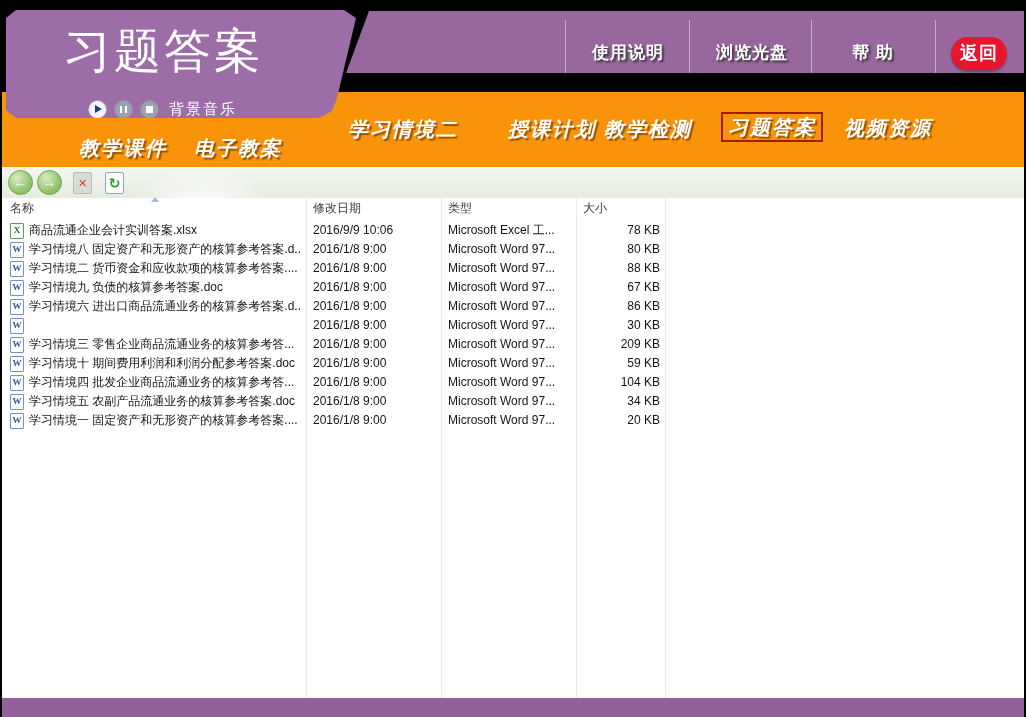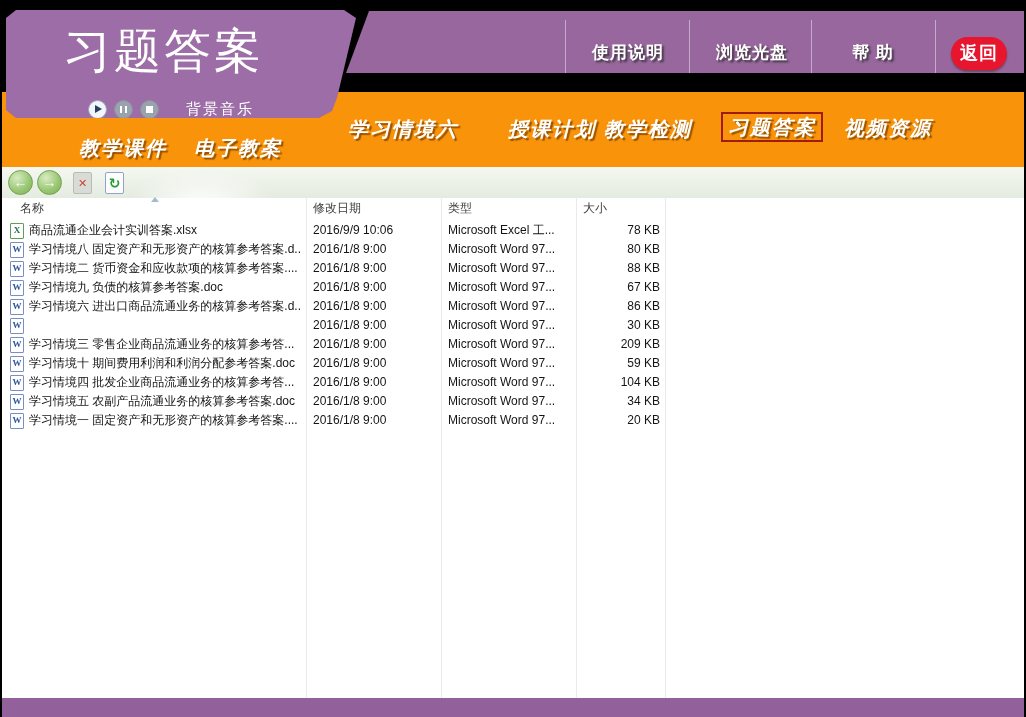--- a/index.html
+++ b/index.html
@@ -36,42 +36,42 @@
   .banner-title{position:absolute;left:58px;top:10px;font-size:47px;color:#fff;letter-spacing:3px;
     font-family:"DejaVu Sans","Liberation Sans",sans-serif;font-weight:normal;}
   .audio-row{position:absolute;left:82px;top:90px;height:18px;display:flex;align-items:center;gap:7px;}
   .audio-btn{width:17px;height:17px;border-radius:50%;display:flex;align-items:center;justify-content:center;cursor:pointer;}
   .btn-play{background:#f2f6fa;border:1px solid #9aa6b8;}
   .btn-play::before{content:"";display:block;border-left:7px solid #27405f;border-top:4px solid transparent;border-bottom:4px solid transparent;margin-left:2px;}
   .btn-pause{background:#9aa3ad;border:1px solid #8a93a0;}
   .btn-pause::before{content:"";display:block;width:3px;height:7px;border-left:2px solid #fff;border-right:2px solid #fff;}
   .btn-stop{background:#9aa3ad;border:1px solid #8a93a0;}
   .btn-stop::before{content:"";display:block;width:7px;height:7px;background:#fff;}
-  .music-label{font-size:15px;color:#fff;margin-left:20px;letter-spacing:2px;}
+  .music-label{font-size:15px;color:#fff;margin-left:3px;letter-spacing:2px;}
 
   
   .content{position:absolute;left:2px;top:165px;width:1022px;height:533px;background:#fff;}
   .toolbar{position:absolute;left:0;top:0;width:100%;height:31px;
     background:linear-gradient(#f5f8f2,#e4ebdf);
     border-top:2px solid #F8930A;}
   .tb-swoosh{position:absolute;left:120px;top:0;width:160px;height:31px;
     background:radial-gradient(ellipse at 50% 120%,rgba(255,255,255,.95),rgba(255,255,255,0) 65%);}
   .nav-circle{position:absolute;top:3px;width:23px;height:23px;border-radius:50%;
     background:radial-gradient(circle at 35% 30%,#d8ecc2,#97c571 60%,#7fb353);
     border:1px solid #74a150;color:#fff;font-weight:bold;font-size:14px;line-height:22px;text-align:center;cursor:pointer;}
   .tb-back{left:6px;}
   .tb-forward{left:35px;}
   .page-icon{position:absolute;top:5px;width:17px;height:20px;display:flex;align-items:center;justify-content:center;
     font-weight:bold;cursor:pointer;border-radius:2px;}
   .tb-stop{left:71px;background:#d9dcd6;border:1px solid #b8bcb4;color:#cc4433;font-size:11px;}
   .tb-refresh{left:103px;background:#fdfdff;border:1px solid #93a3c8;color:#23a02c;font-size:14px;}
 
   .list-header{position:absolute;left:0;top:31px;width:100%;height:22px;font-size:12px;color:#3d3d3d;}
   .hdr-cell{position:absolute;top:4px;cursor:pointer;}
-  .hdr-name{left:8px;margin-left:10px;}
+  .hdr-name{left:8px;}
   .hdr-date{left:311px;}
   .hdr-type{left:446px;}
   .hdr-size{left:581px;}
   .sort-caret{position:absolute;left:149px;top:1px;width:0;height:0;
     border-left:4px solid transparent;border-right:4px solid transparent;border-bottom:5px solid #a3bccd;}
 
   .col-line{position:absolute;top:31px;height:502px;width:1px;background:#eaeaea;}
   .cl-0{left:304px;}.cl-1{left:439px;}.cl-2{left:574px;}.cl-3{left:663px;}
 
   .rows{position:absolute;left:0;top:56px;width:100%;}
@@ -101,21 +101,21 @@
     <div class="menu-item" style="left:361px">浏览光盘</div>
     <div class="menu-divider" style="left:465px"></div>
     <div class="menu-item" style="left:482px">帮 助</div>
     <div class="menu-divider" style="left:589px"></div>
     <div class="return-btn">返回</div>
   </div>
 
   <div class="nav-bar">
     <div class="nav-item nav-left0">教学课件</div>
     <div class="nav-item nav-left1">电子教案</div>
-    <div class="nav-item nav-right0">学习情境六</div>
+    <div class="nav-item nav-right0">学习情境二</div>
     <div class="nav-item nav-right1">授课计划</div>
     <div class="nav-item nav-right2">教学检测</div>
     <div class="nav-item nav-right3">习题答案</div>
     <div class="nav-item nav-right4">视频资源</div>
   </div>
 
   <div class="banner">
     <div class="banner-title">习题答案</div>
     <div class="audio-row">
       <div class="audio-btn btn-play"></div>

